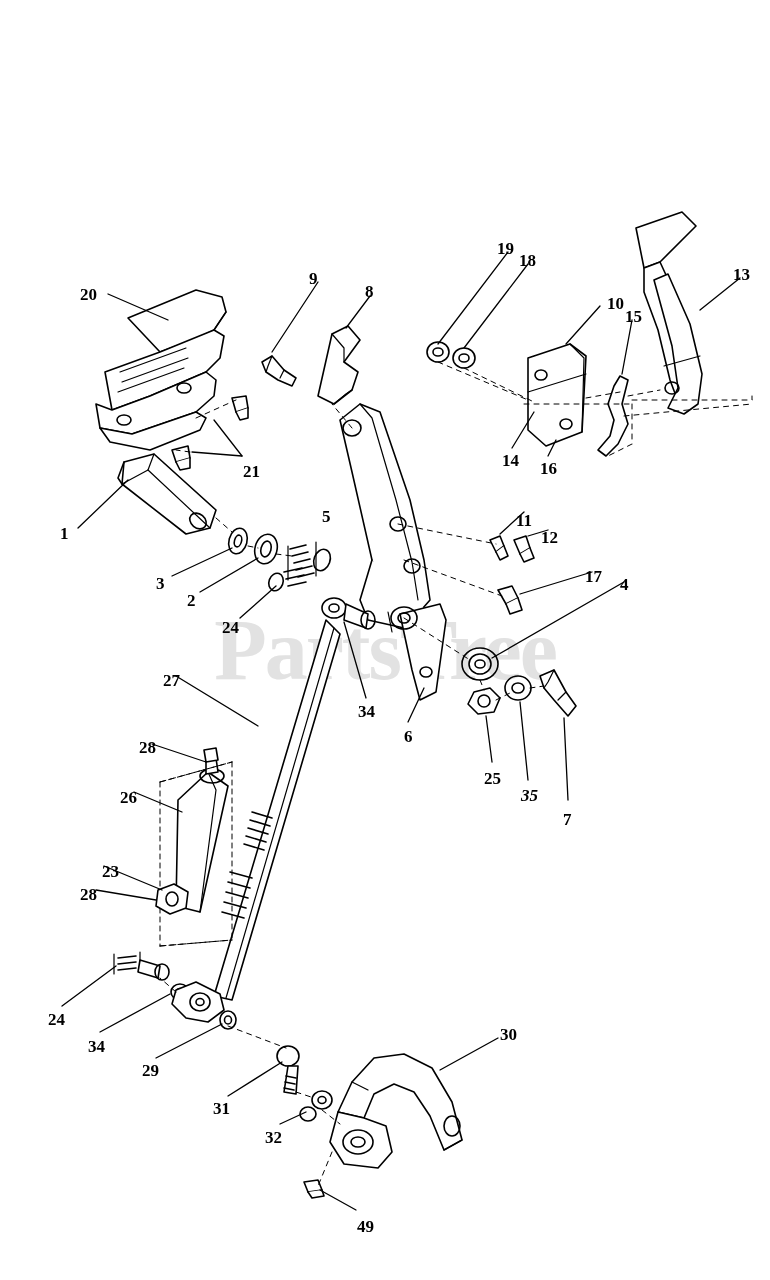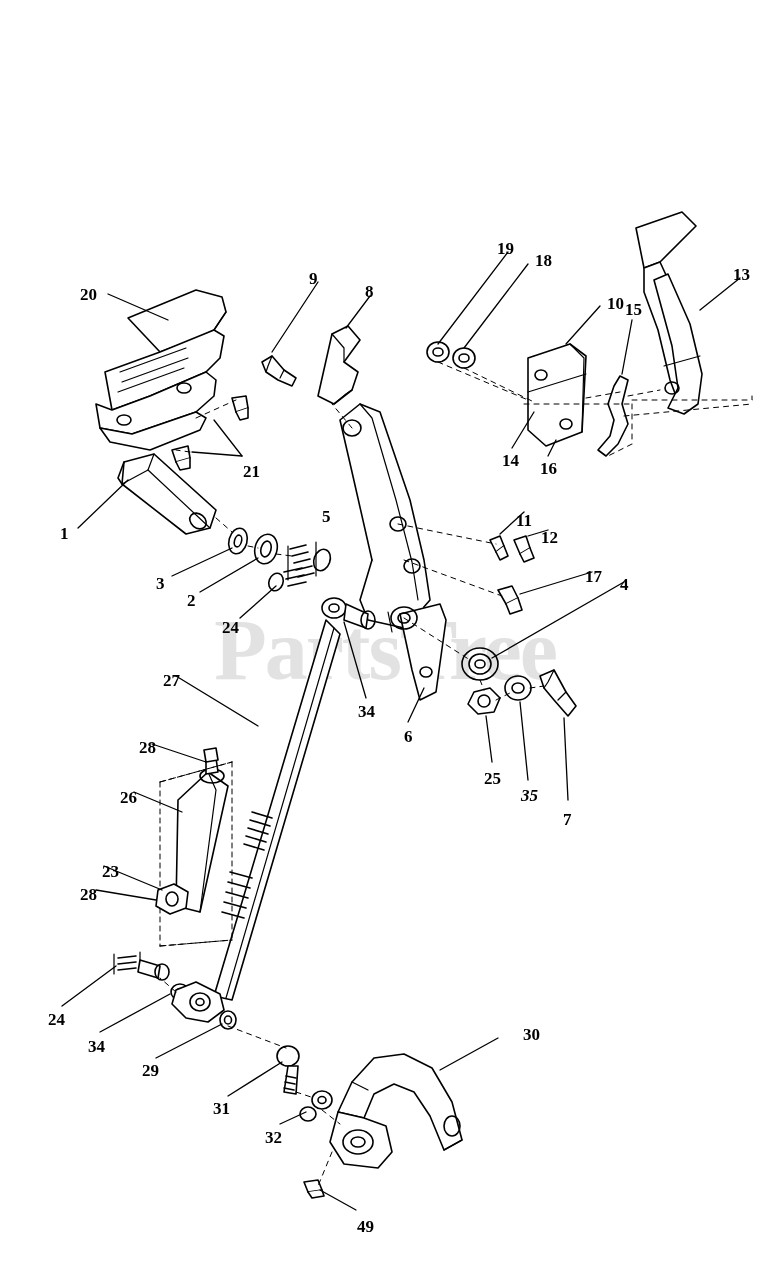--- a/index.html
+++ b/index.html
@@ -333,23 +333,23 @@
       <path d="M280 1124 L306 1112"></path>
       <path d="M498 1038 L440 1070"></path>
       <path d="M356 1210 L320 1190"></path>
     </g>
   </svg>
 
   <div class="callout" style="left:80px;  top:286px;">20</div>
   <div class="callout" style="left:309px; top:270px;">9</div>
   <div class="callout" style="left:365px; top:283px;">8</div>
   <div class="callout" style="left:497px; top:240px;">19</div>
-  <div class="callout" style="left:519px; top:252px;margin-left:16px;">18</div>
+  <div class="callout" style="left:519px; top:252px;">18</div>
   <div class="callout" style="left:592px; top:295px;margin-left:15px;">10</div>
-  <div class="callout" style="left:625px; top:301px;">15</div>
+  <div class="callout" style="left:625px; top:308px;">15</div>
   <div class="callout" style="left:733px; top:266px;">13</div>
   <div class="callout" style="left:243px; top:463px;">21</div>
   <div class="callout" style="left:502px; top:452px;">14</div>
   <div class="callout" style="left:540px; top:460px;">16</div>
   <div class="callout" style="left:60px;  top:525px;">1</div>
   <div class="callout" style="left:156px; top:575px;">3</div>
   <div class="callout" style="left:187px; top:592px;">2</div>
   <div class="callout" style="left:322px; top:508px;">5</div>
   <div class="callout" style="left:516px; top:512px;">11</div>
   <div class="callout" style="left:541px; top:529px;">12</div>
@@ -364,16 +364,16 @@
   <div class="callout" style="left:163px; top:672px;">27</div>
   <div class="callout" style="left:139px; top:739px;text-align:right;">28</div>
   <div class="callout" style="left:120px; top:789px;">26</div>
   <div class="callout" style="left:102px;  top:863px;">23</div>
   <div class="callout" style="left:80px;  top:886px;">28</div>
   <div class="callout" style="left:48px;  top:1011px;">24</div>
   <div class="callout" style="left:88px;  top:1038px;">34</div>
   <div class="callout" style="left:142px; top:1062px;">29</div>
   <div class="callout" style="left:213px; top:1100px;">31</div>
   <div class="callout" style="left:265px; top:1129px;">32</div>
-  <div class="callout" style="left:523px; top:1026px;">30</div>
+  <div class="callout" style="left:500px; top:1026px;">30</div>
   <div class="callout" style="left:357px; top:1218px;">49</div>
 
 </div>
 
 </body></html>

